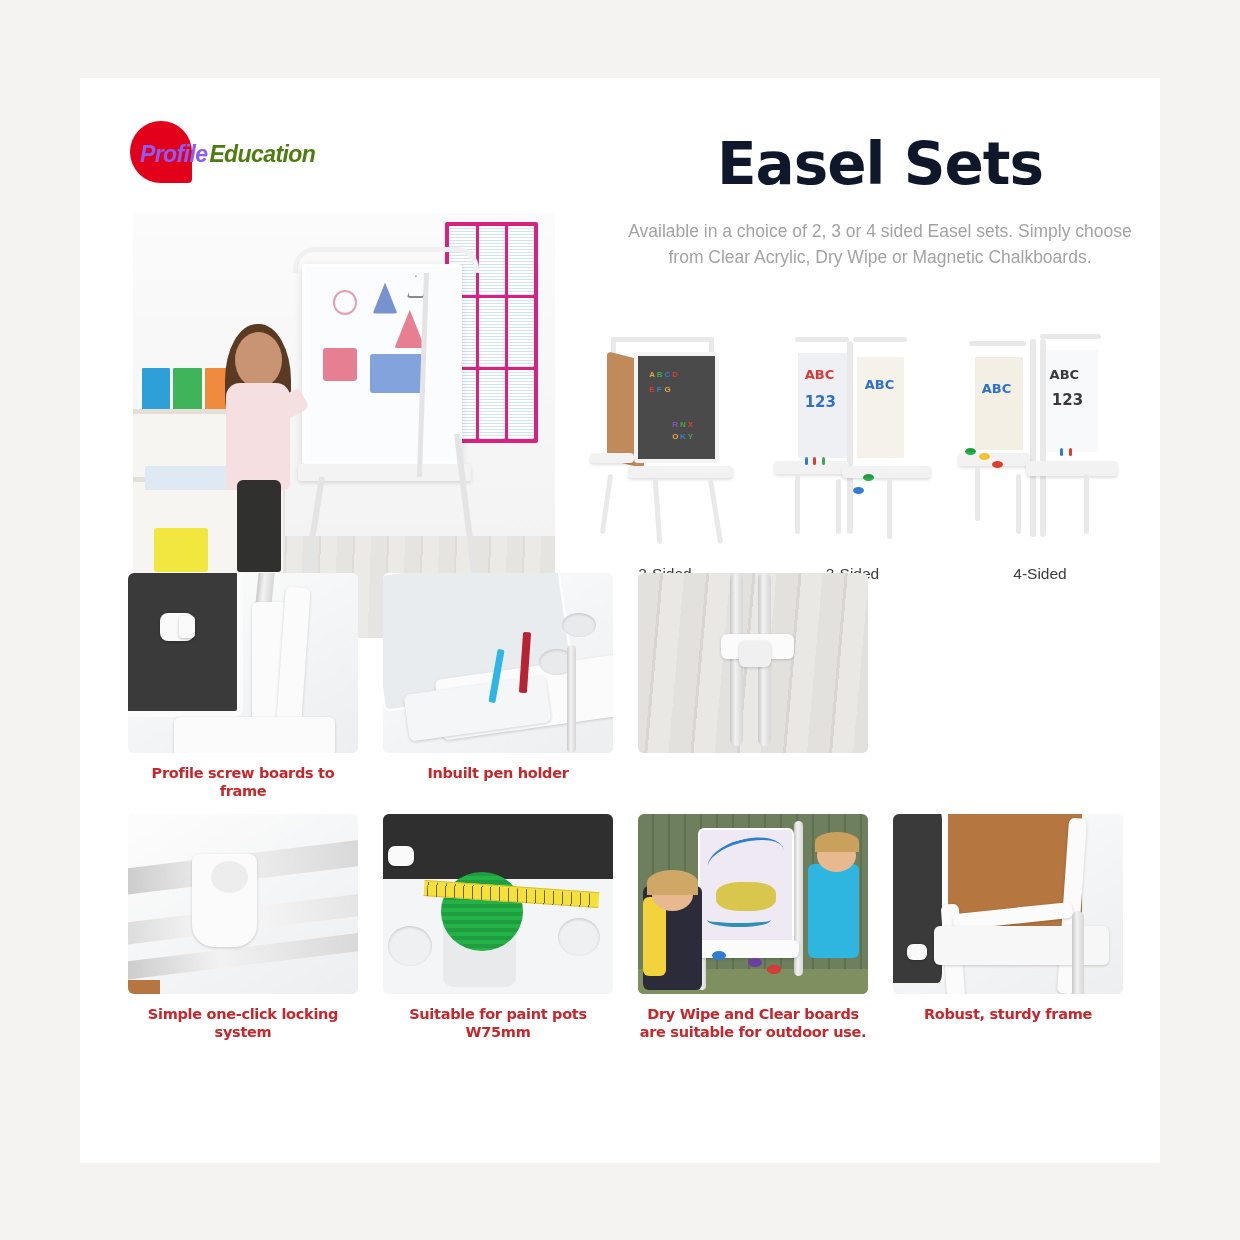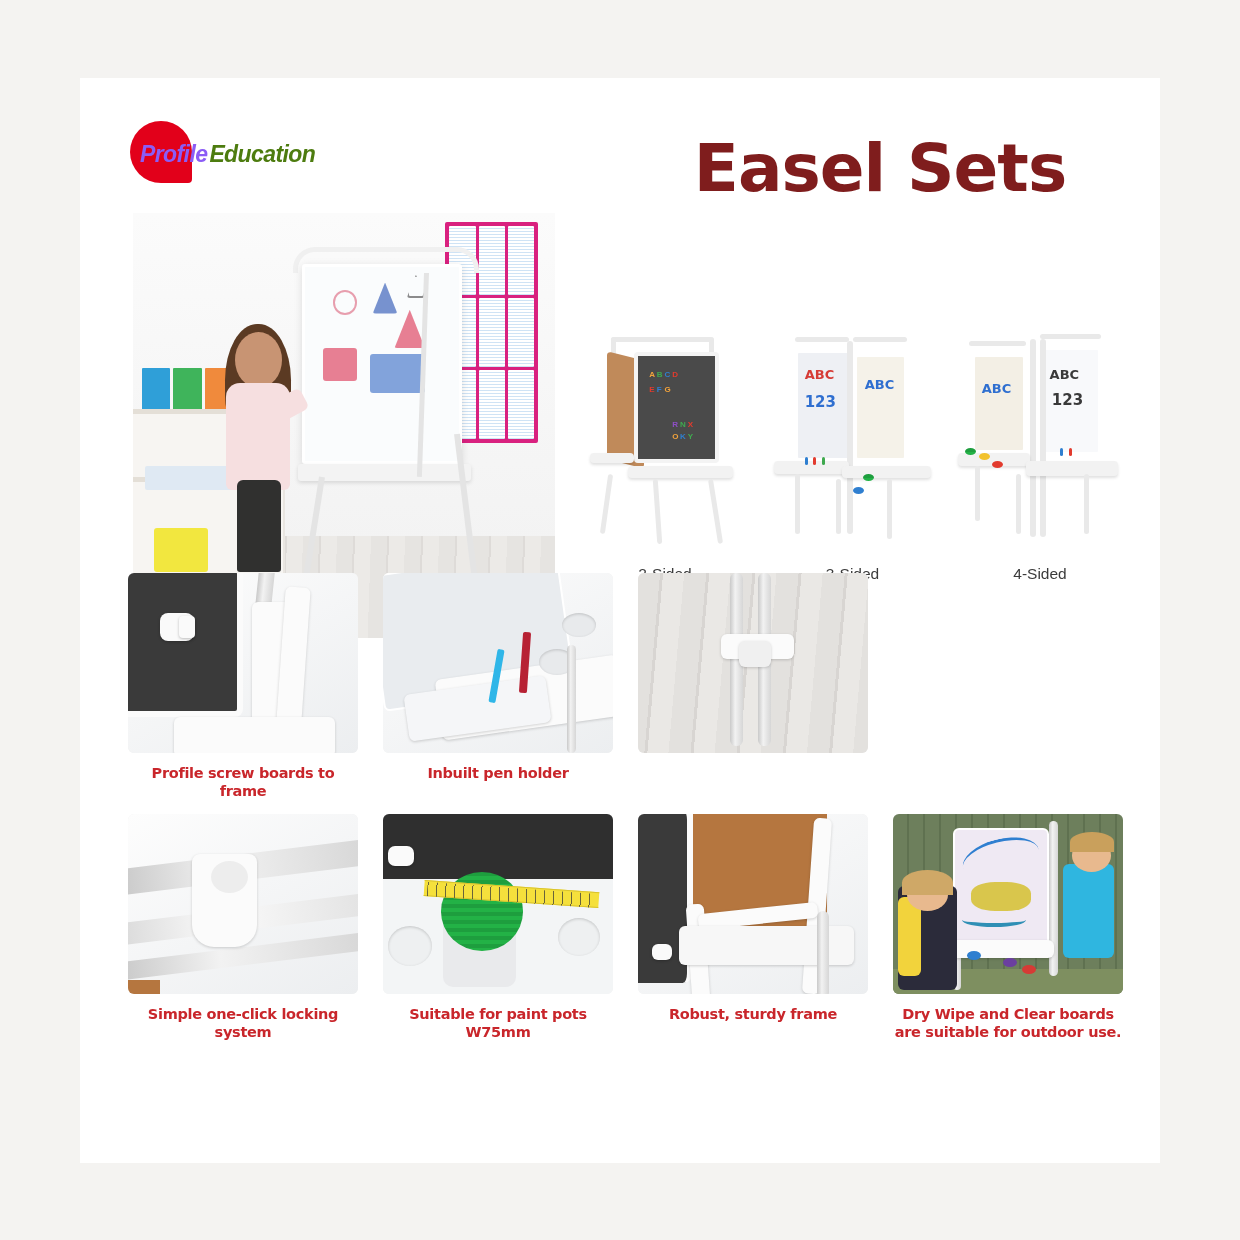--- a/index.html
+++ b/index.html
@@ -49,22 +49,22 @@
   }
   .logo-word-1 { color: #8b5cf6; }
   .logo-word-2 { color: #4d7c0f; margin-left: 2px; }
 
   .title {
     position: absolute;
     left: 560px;
     top: 52px;
     width: 480px;
     text-align: center;
-    color: #7f1d1d;
-    font-size: 66px;
+    color: #0f172a;
+    font-size: 58px;
     font-weight: bold;
     letter-spacing: -1px;
     font-family: "DejaVu Sans", sans-serif;
   }
   .subtitle {
     position: absolute;
     left: 540px;
     top: 140px;
     width: 520px;
     text-align: center;
@@ -193,20 +193,21 @@
 <div class="sheet">
 
   <div class="logo-wrap">
     <div class="logo-blob sq"></div>
     <div class="logo-text">
       <span class="logo-word-1">Profile</span><span class="logo-word-2">Education</span>
     </div>
   </div>
 
   <div class="title">Easel Sets</div>
+  <div class="subtitle">Available in a choice of 2, 3 or 4 sided Easel sets. Simply choose from Clear Acrylic, Dry Wipe or Magnetic Chalkboards.</div>
 
   <div class="hero">
     <div class="hero-wall"></div>
     <div class="hero-floor"></div>
 
     <div class="poster">
       <span></span>
         <span></span>
         <span></span>
       <span></span>
@@ -413,35 +414,20 @@
           <div class="t-pot-lid" style="left:25%;top:32%;width:36%;height:44%;"></div>
           <div class="t-tape" style="left:18%;top:40%;width:76%;height:16px;transform:rotate(4deg);"></div>
           <div style="position:absolute;left:19%;top:41%;width:74%;height:14px;transform:rotate(4deg);
                background:repeating-linear-gradient(90deg,#3a3a3a 0 1px,transparent 1px 9px);opacity:.75;"></div>
         </div>
         <div class="fcap">Suitable for paint pots W75mm</div>
       </div>
 
       <div class="fcell">
         <div class="fthumb">
-          <div class="t-bg-white"></div>
-          <div class="t-cork" style="left:24%;top:0;width:58%;height:66%;"></div>
-          <div class="t-board-dark" style="left:-2%;top:-2%;width:26%;height:96%;border-radius:0 10px 10px 0;border-right:6px solid #fbfbfb;"></div>
-          <div class="t-knob" style="left:6%;top:72%;width:20px;height:16px;border-radius:6px;"></div>
-          <div class="t-white-part" style="left:22%;top:50%;width:8%;height:54%;transform:rotate(-4deg);"></div>
-          <div class="t-white-part" style="left:74%;top:2%;width:8%;height:98%;transform:rotate(4deg);"></div>
-          <div class="t-white-part" style="left:26%;top:52%;width:52%;height:9%;transform:rotate(-6deg);"></div>
-          <div class="t-white-part" style="left:18%;top:62%;width:76%;height:22%;background:#f7f7f7;"></div>
-          <div class="t-tube" style="left:78%;top:54%;width:12px;height:48%;"></div>
-        </div>
-        <div class="fcap">Robust, sturdy frame</div>
-      </div>
-
-      <div class="fcell">
-        <div class="fthumb">
           <div class="t-fence"></div>
           <div style="position:absolute;left:0;bottom:0;width:100%;height:14%;background:#7e8f60;"></div>
           <div class="t-board-white" style="left:26%;top:8%;width:42%;height:66%;background:#efe9f3;"></div>
           <div style="position:absolute;left:30%;top:14%;width:34%;height:22%;border-top:3px solid #2f7fd0;border-radius:50%;transform:rotate(-14deg);"></div>
           <div style="position:absolute;left:34%;top:38%;width:26%;height:16%;background:#d6c23a;border-radius:40%;opacity:.9;"></div>
           <div style="position:absolute;left:30%;top:55%;width:28%;height:8%;border-bottom:4px solid #2f8fb5;border-radius:50%;"></div>
           <div class="t-tube" style="left:68%;top:4%;width:9px;height:86%;"></div>
           <div class="t-tube" style="left:26%;top:72%;width:8px;height:26%;"></div>
           <div class="t-white-part" style="left:24%;top:70%;width:46%;height:10%;"></div>
           <div class="t-kid" style="left:2%;top:40%;width:26%;height:58%;background:#2b2b3a;"></div>
@@ -450,15 +436,30 @@
           <div class="t-kid" style="left:4%;top:31%;width:22%;height:14%;background:#cfa867;border-radius:50% 50% 0 0;"></div>
           <div class="t-kid" style="left:74%;top:28%;width:22%;height:52%;background:#2fb6e0;"></div>
           <div class="t-kid" style="left:78%;top:14%;width:17%;height:18%;background:#e8b98e;border-radius:50%;"></div>
           <div class="t-kid" style="left:77%;top:10%;width:19%;height:11%;background:#c9a05c;border-radius:50% 50% 0 0;"></div>
           <div class="t-pot-lid" style="left:32%;top:76%;width:14px;height:9px;background:#2f7fd0;background-image:none;"></div>
           <div class="t-pot-lid" style="left:48%;top:80%;width:14px;height:9px;background:#6b3fa0;background-image:none;"></div>
           <div class="t-pot-lid" style="left:56%;top:84%;width:14px;height:9px;background:#d63b35;background-image:none;"></div>
         </div>
         <div class="fcap">Dry Wipe and Clear boards are suitable for outdoor use.</div>
       </div>
+
+      <div class="fcell">
+        <div class="fthumb">
+          <div class="t-bg-white"></div>
+          <div class="t-cork" style="left:24%;top:0;width:58%;height:66%;"></div>
+          <div class="t-board-dark" style="left:-2%;top:-2%;width:26%;height:96%;border-radius:0 10px 10px 0;border-right:6px solid #fbfbfb;"></div>
+          <div class="t-knob" style="left:6%;top:72%;width:20px;height:16px;border-radius:6px;"></div>
+          <div class="t-white-part" style="left:22%;top:50%;width:8%;height:54%;transform:rotate(-4deg);"></div>
+          <div class="t-white-part" style="left:74%;top:2%;width:8%;height:98%;transform:rotate(4deg);"></div>
+          <div class="t-white-part" style="left:26%;top:52%;width:52%;height:9%;transform:rotate(-6deg);"></div>
+          <div class="t-white-part" style="left:18%;top:62%;width:76%;height:22%;background:#f7f7f7;"></div>
+          <div class="t-tube" style="left:78%;top:54%;width:12px;height:48%;"></div>
+        </div>
+        <div class="fcap">Robust, sturdy frame</div>
+      </div>
     </div>
   </div>
 </div>
 
 </body></html>

